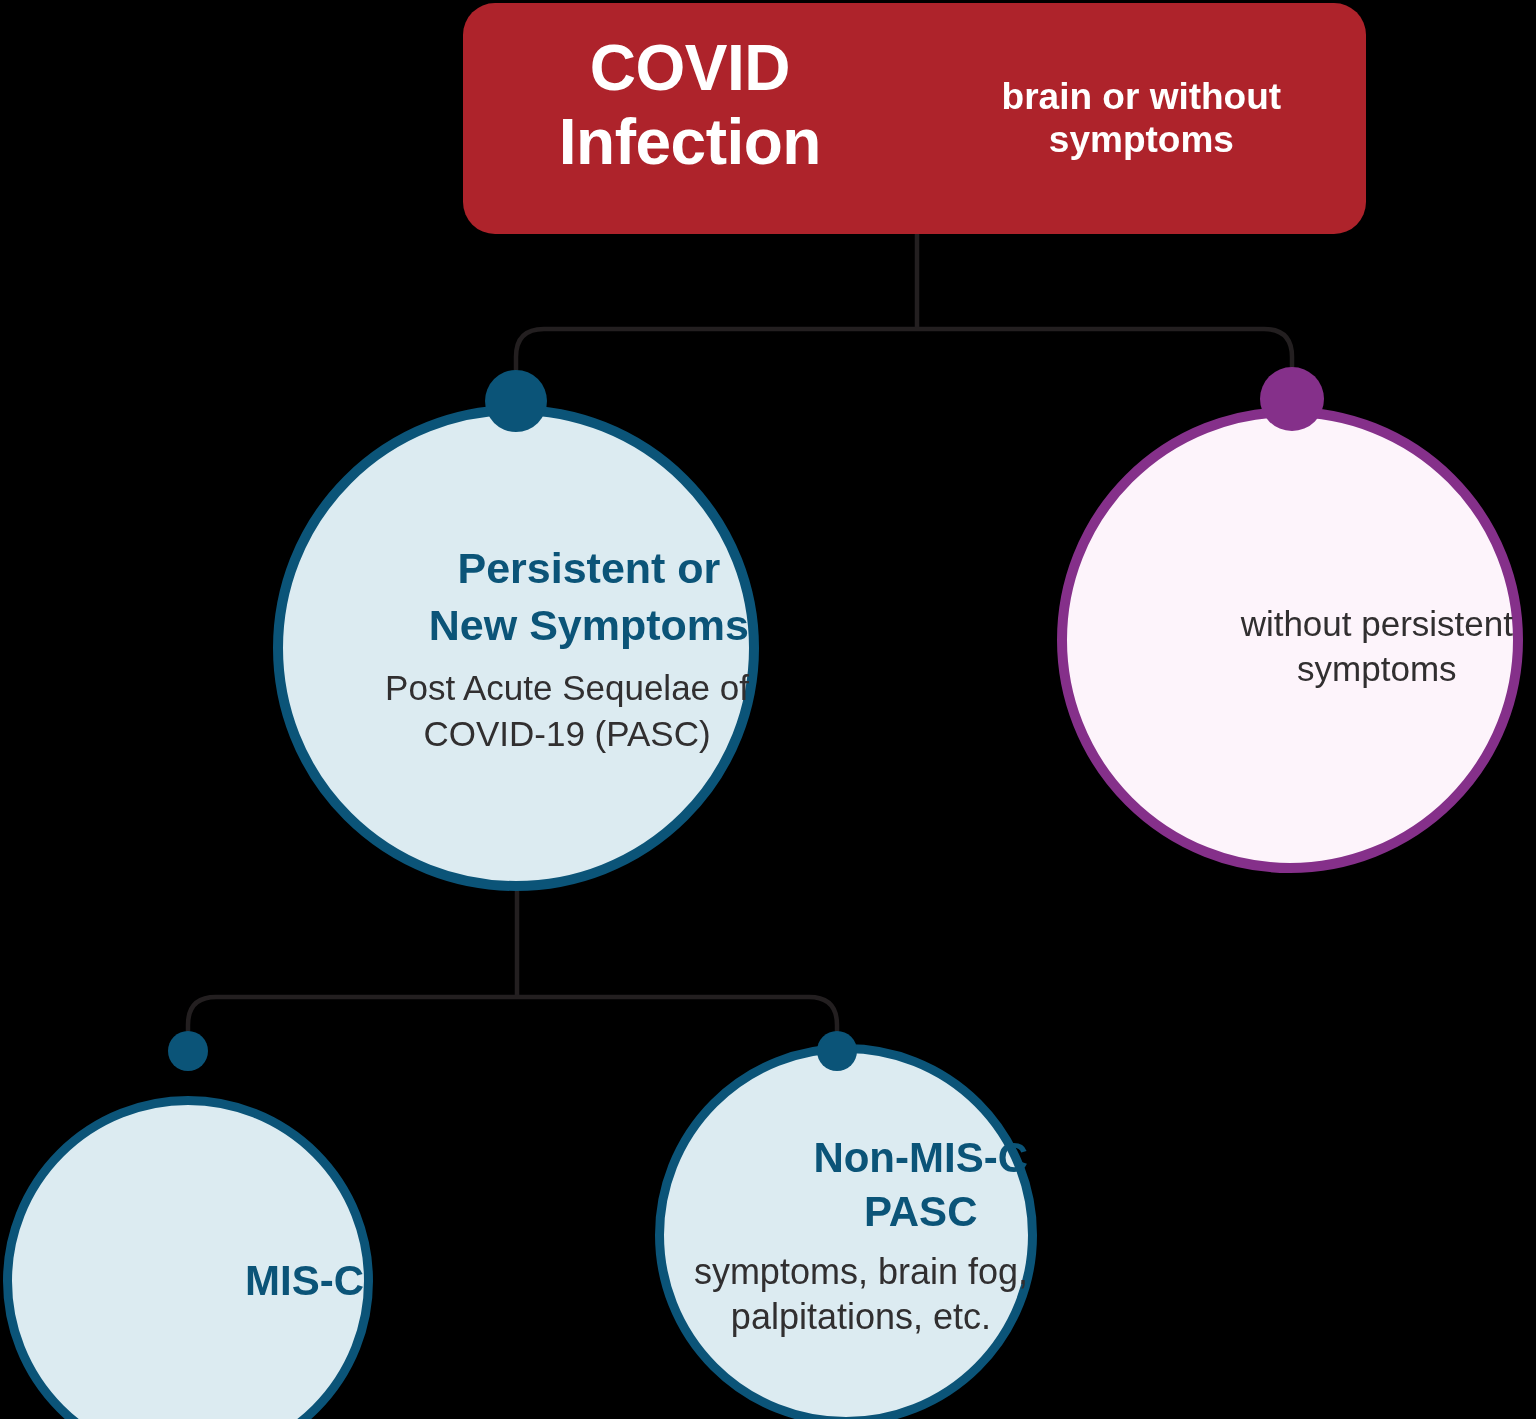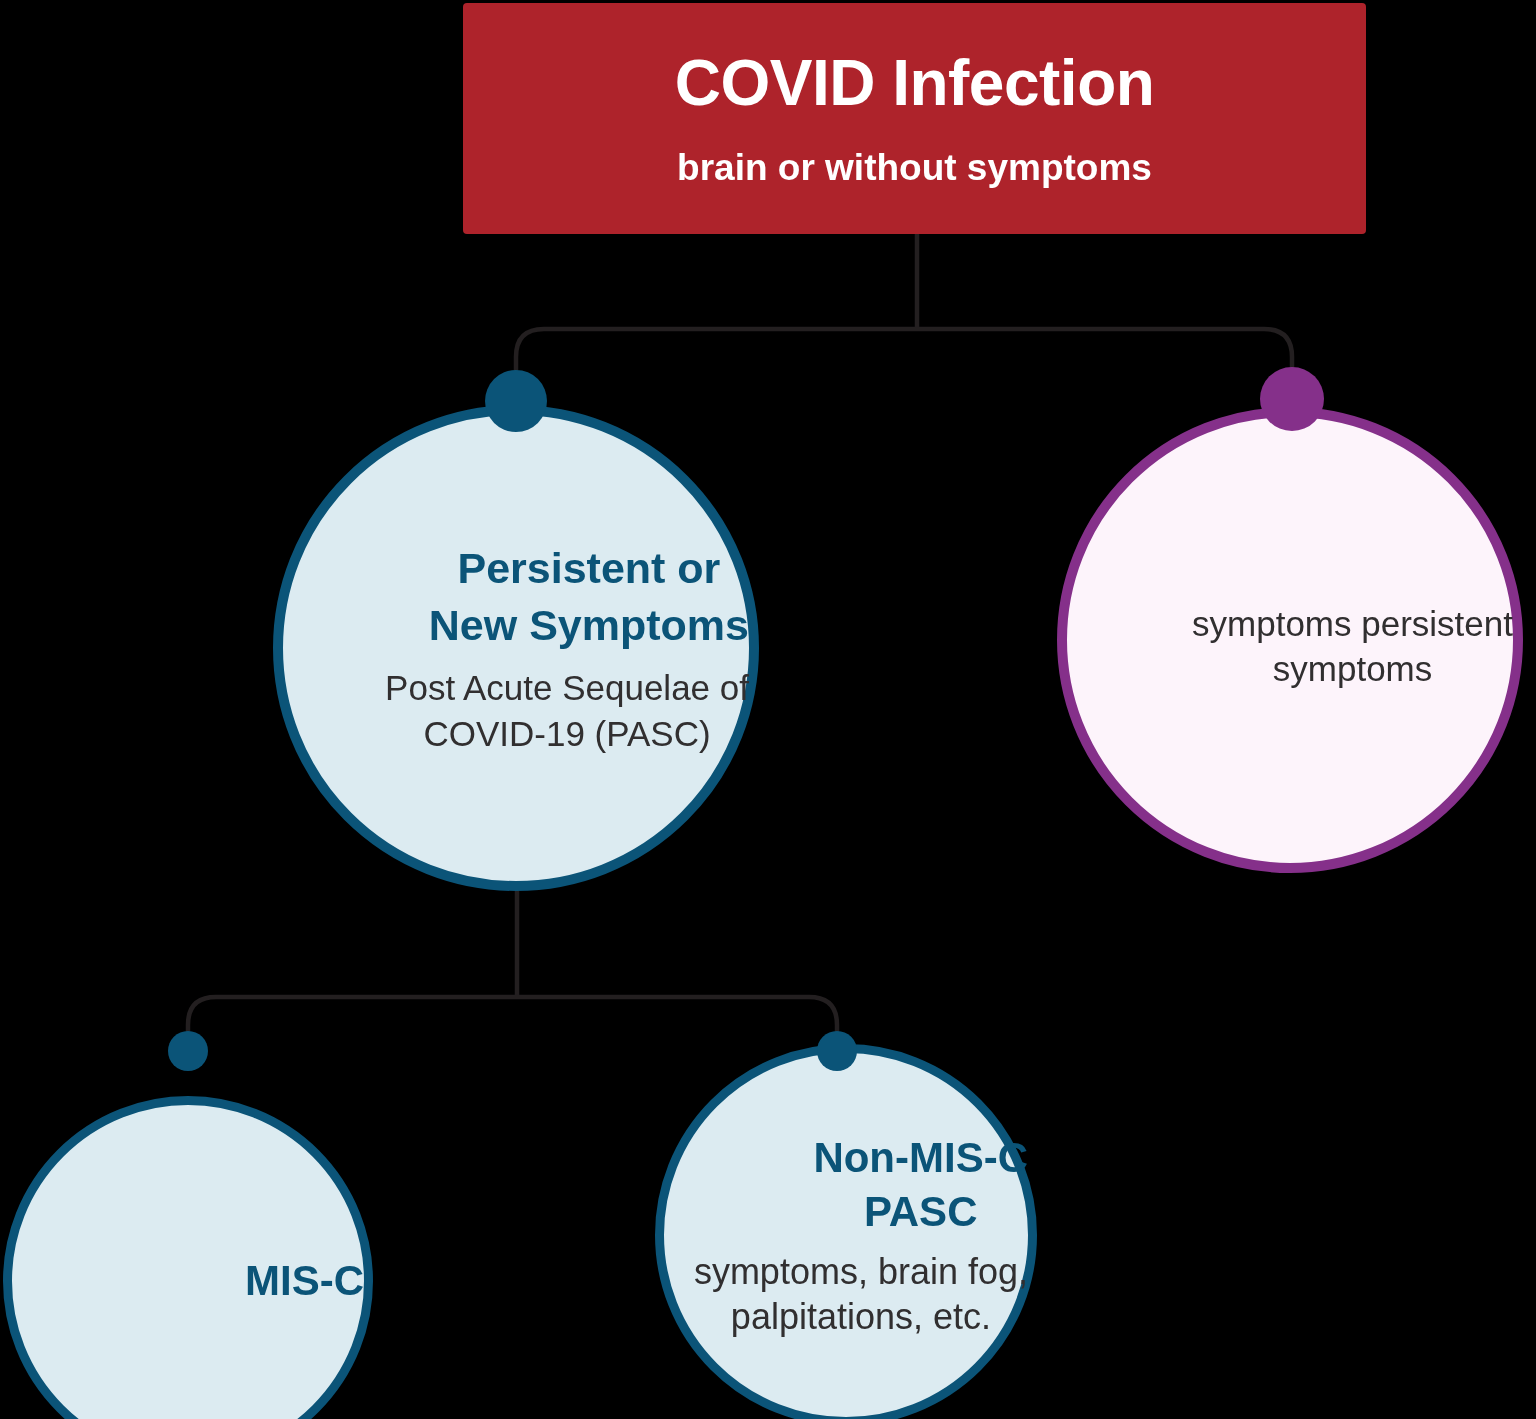--- a/index.html
+++ b/index.html
@@ -24,22 +24,22 @@
   .layer{position:absolute;left:0;top:0;width:1536px;height:1419px;pointer-events:none;}
   .layer-lines{z-index:1;}
   .layer-dots{z-index:3;}
   .connector{stroke:var(--line);stroke-width:4.5;fill:none;}
   .dot-blue{fill:var(--blue);}
   .dot-purple{fill:var(--purple);}
 
   .root-box{
     position:absolute;z-index:2;
     left:463px;top:3px;width:903px;height:231px;
-    background:var(--box-red);border-radius:4px;
-    display:flex;flex-direction:column;align-items:center;justify-content:center;
+    background:var(--box-red);border-radius:32px;
+    display:flex;flex-direction:row;align-items:center;justify-content:center;
     text-align:center;color:var(--text-white);
   }
   .root-title{font-size:64px;font-weight:700;line-height:1.15;letter-spacing:-.5px;margin-bottom:26px;}
   .root-subtitle{font-size:37px;font-weight:700;line-height:1.15;}
 
   .node-circle{
     position:absolute;z-index:2;border-radius:50%;
     display:flex;flex-direction:column;align-items:flex-end;justify-content:center;
     text-align:center;
   }
@@ -81,21 +81,21 @@
       <span class="tline">New Symptoms</span>
     </div>
     <div class="circle-body">
       <span class="tline">Post Acute Sequelae of</span>
       <span class="tline">COVID-19 (PASC)</span>
     </div>
   </div>
 
   <div class="node-circle node-purple node-recovery">
     <div class="circle-body">
-      <span class="tline">symptoms persistent</span>
+      <span class="tline">without persistent</span>
       <span class="tline">symptoms</span>
     </div>
   </div>
 
   <div class="node-circle node-blue node-misc">
     <div class="circle-title-blue circle-title-sm">MIS-C</div>
   </div>
 
   <div class="node-circle node-blue node-nonmisc">
     <div class="circle-title-blue circle-title-sm">

